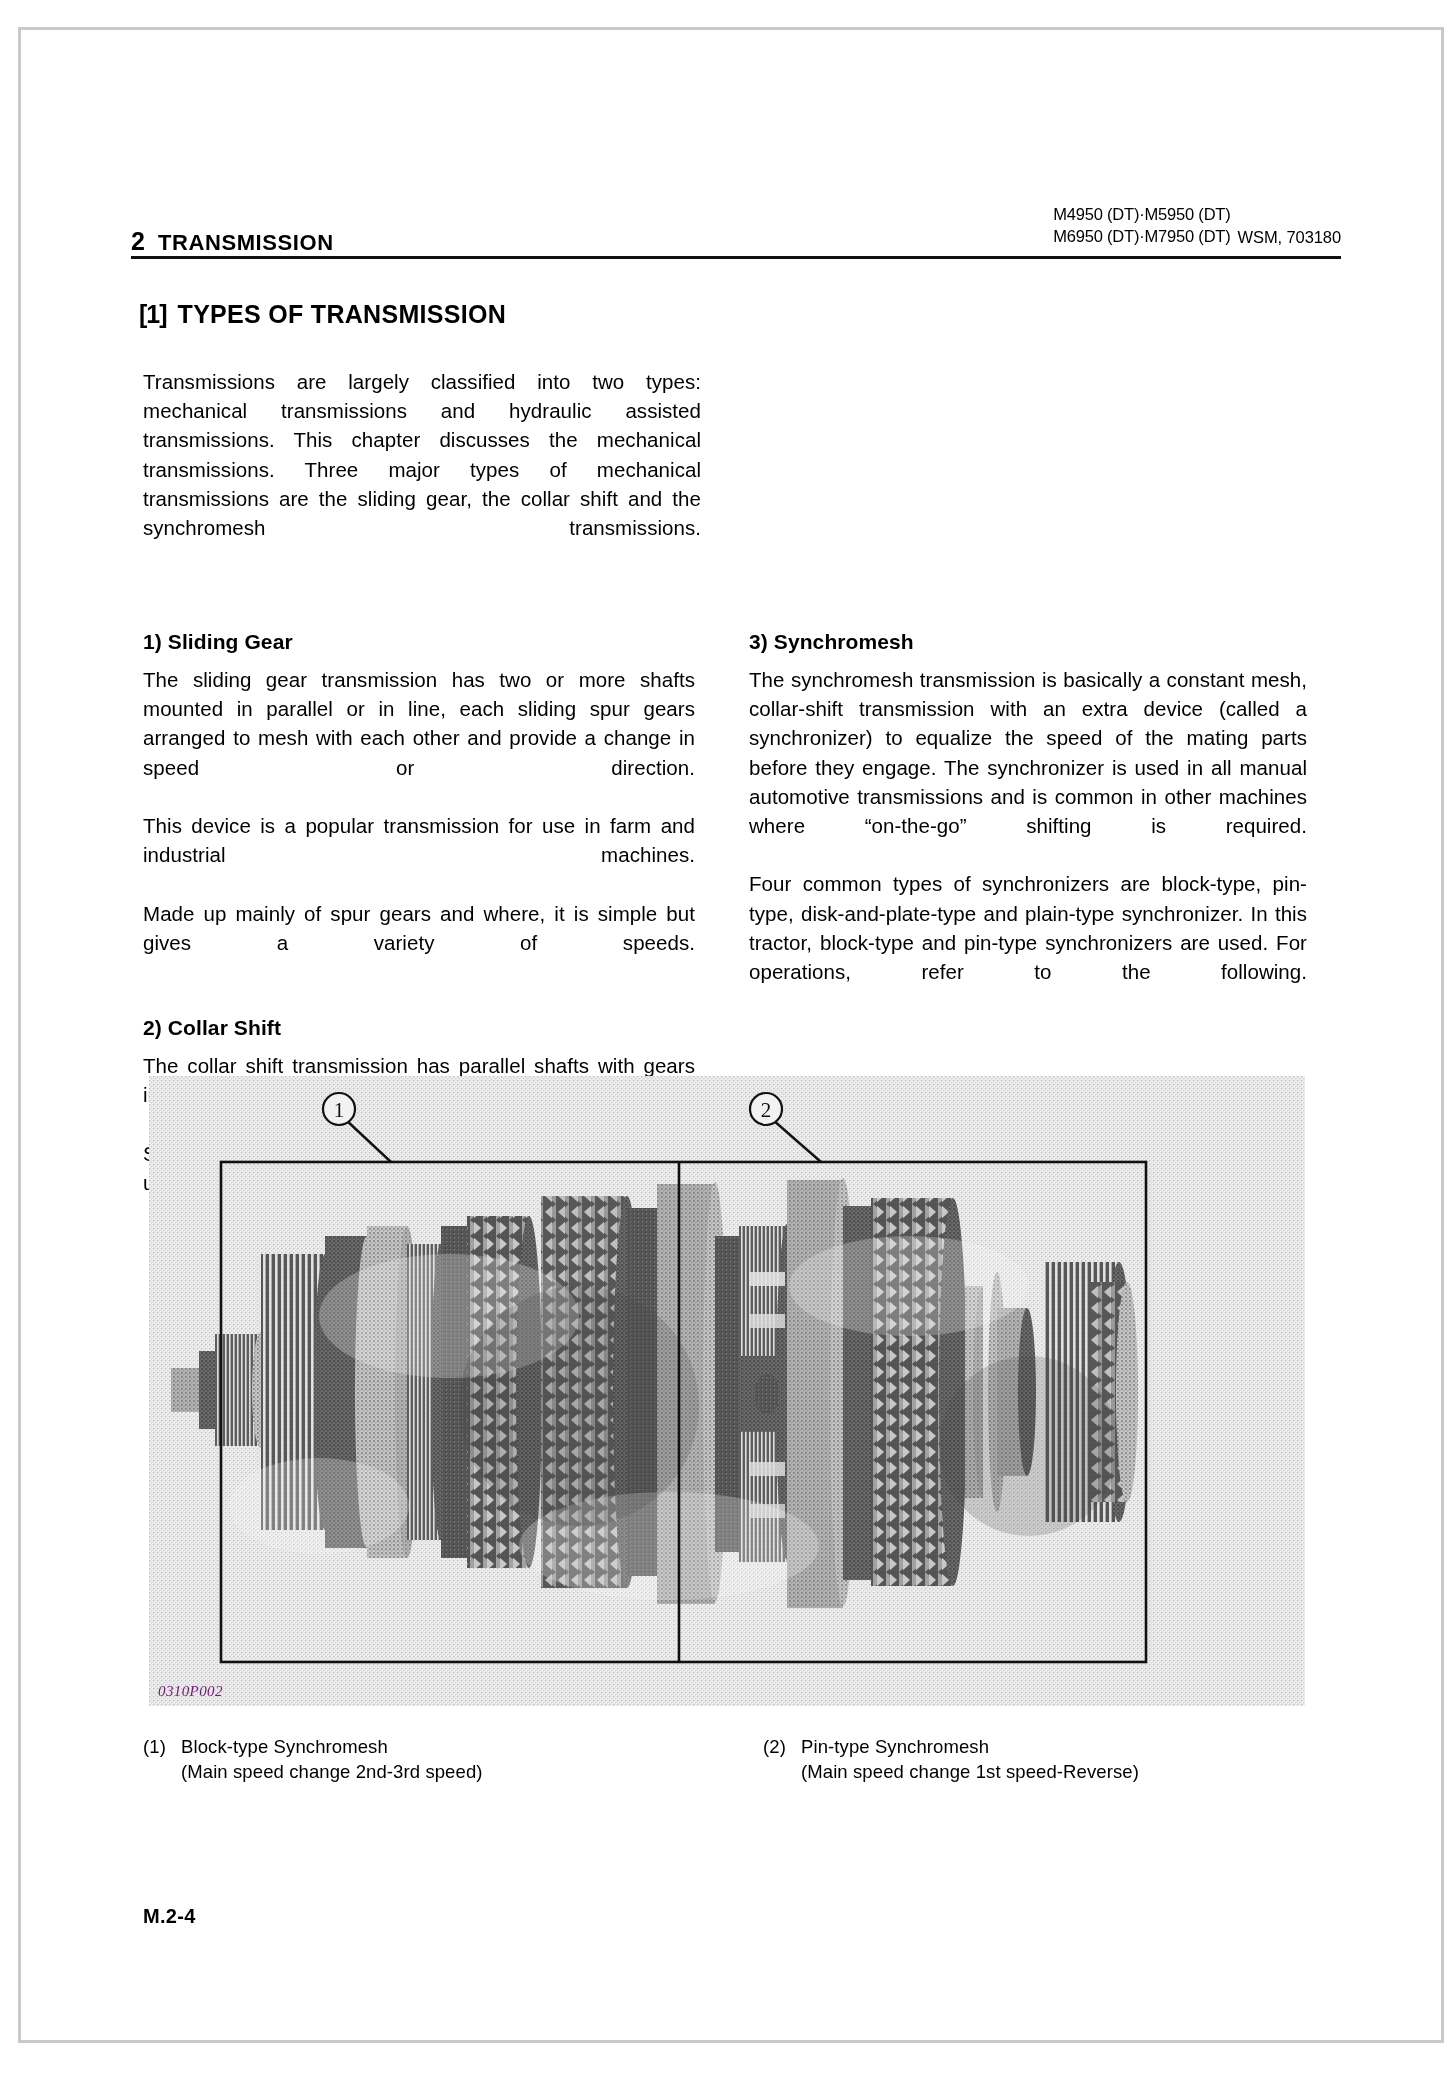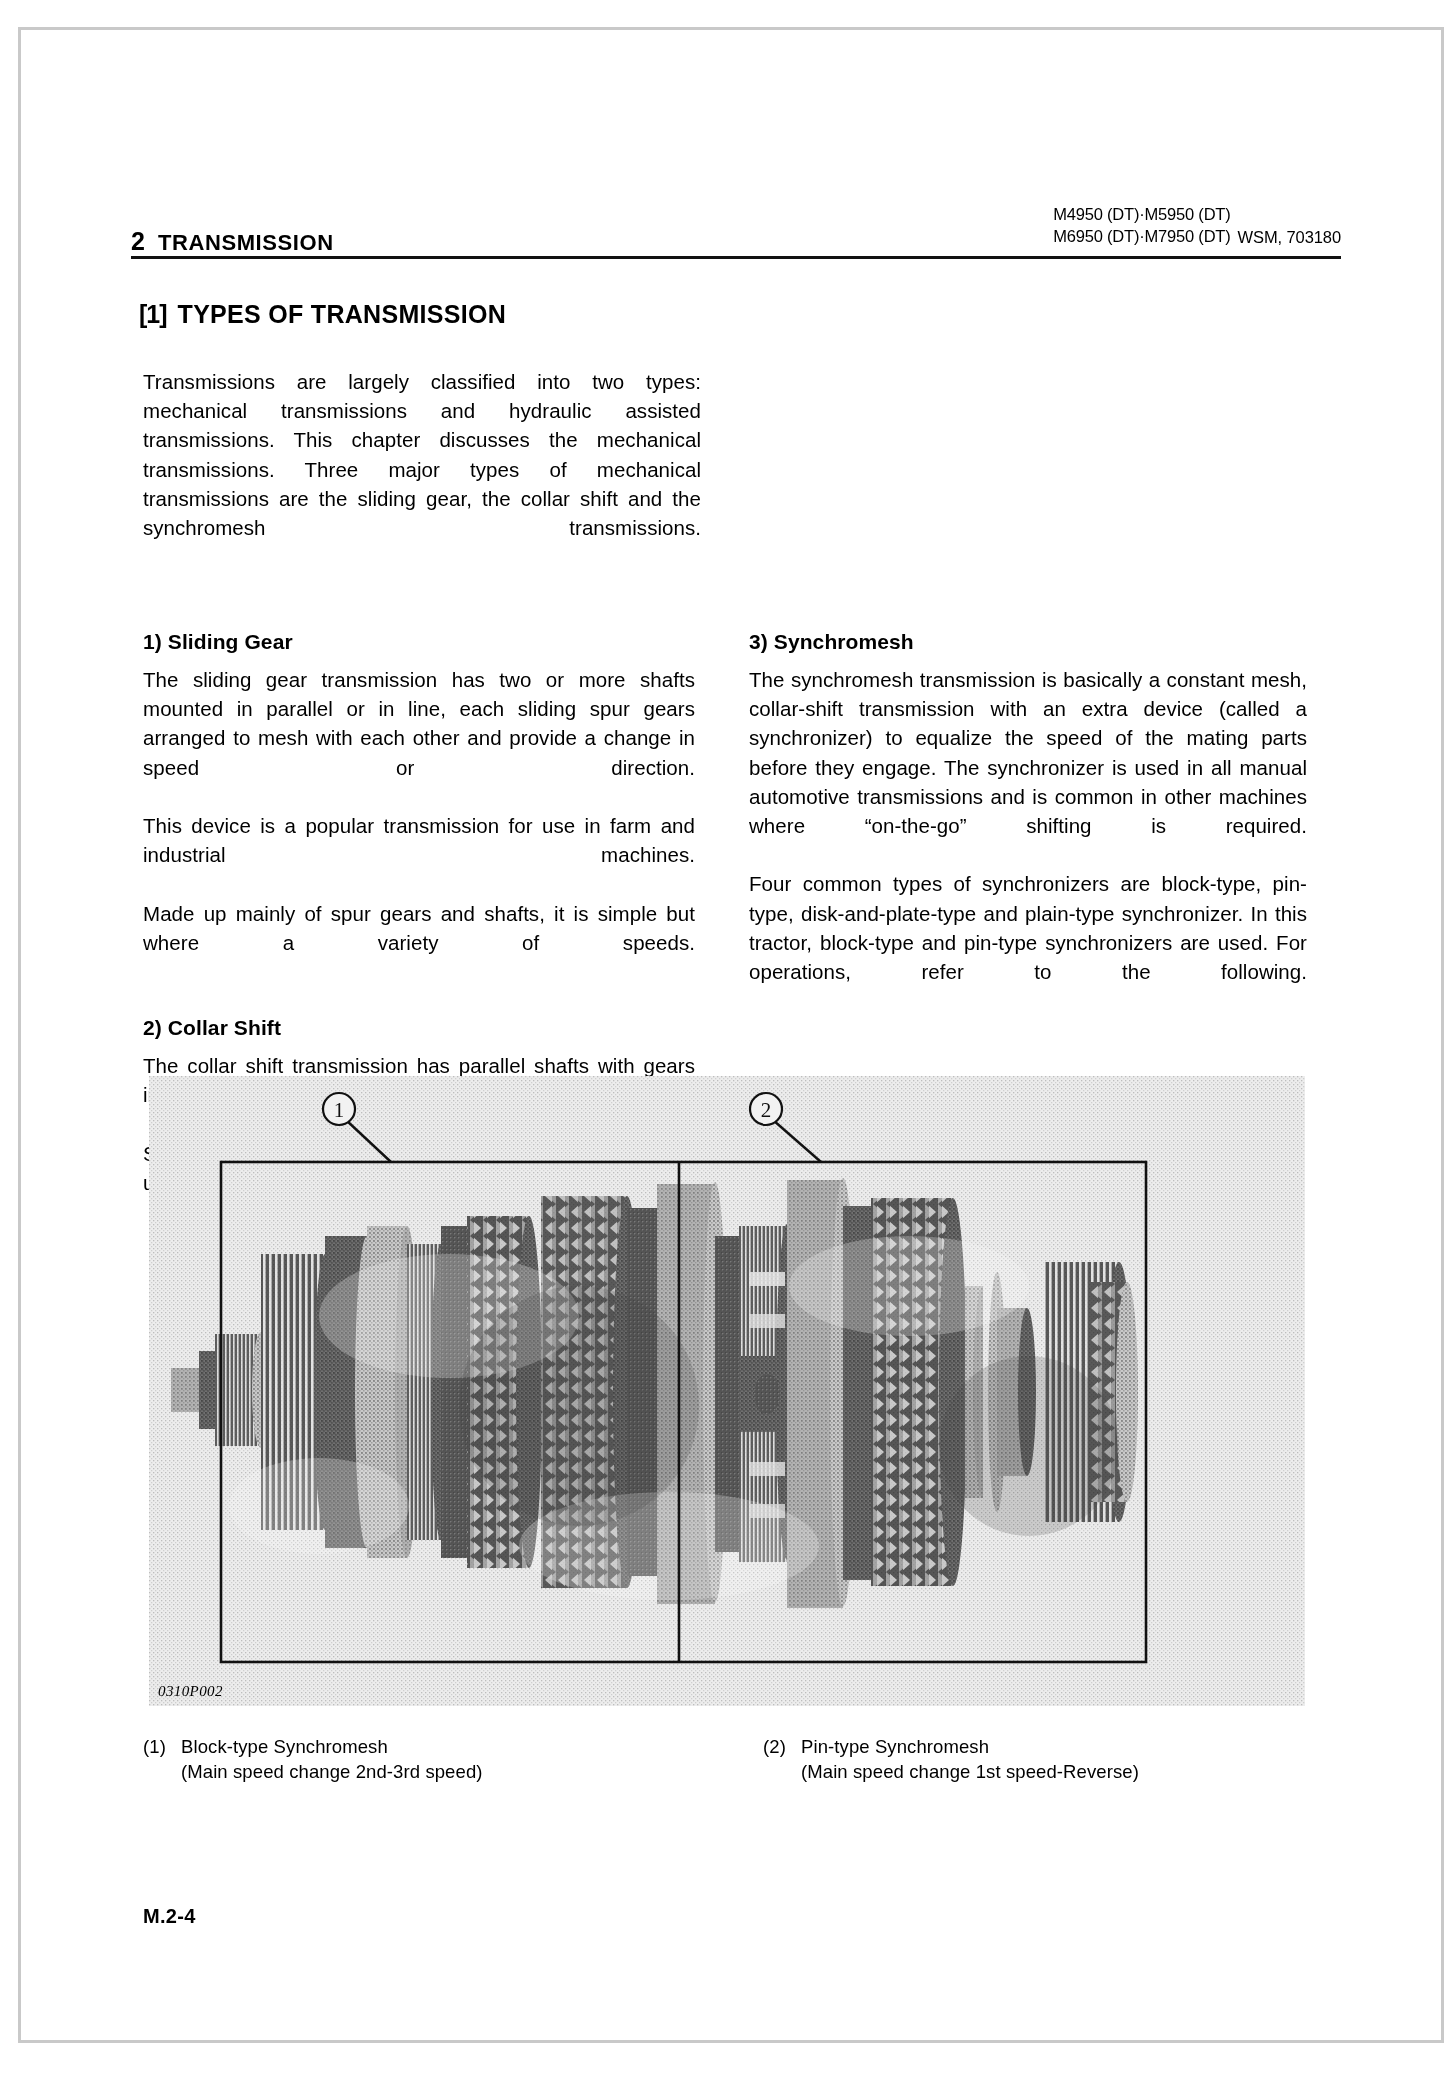--- a/index.html
+++ b/index.html
@@ -174,21 +174,21 @@
   #photo-canvas svg {
     display: block;
   }
   #photo-id {
     position: absolute;
     left: 9px;
     bottom: 6px;
     font-family: "Liberation Serif", serif;
     font-style: italic;
     font-size: 15px;
-    color: #000000;
+    color: #701a75;
     letter-spacing: 0.4px;
   }
 
   
   #caption-row {
     position: absolute;
     left: 122px;
     top: 1704px;
     width: 1180px;
     height: 70px;
@@ -251,21 +251,21 @@
 
   <div id="intro-block">
     <p class="body-p">Transmissions are largely classified into two types: mechanical transmissions and hydraulic assisted transmissions. This chapter discusses the mechanical transmissions. Three major types of mechanical transmissions are the sliding gear, the collar shift and the synchromesh transmissions.</p>
   </div>
 
   <div id="col-left">
     <h3 class="sub-head">1) Sliding Gear</h3>
     <div class="para-group">
       <p class="body-p">The sliding gear transmission has two or more shafts mounted in parallel or in line, each sliding spur gears arranged to mesh with each other and provide a change in speed or direction.</p>
       <p class="body-p">This device is a popular transmission for use in farm and industrial machines.</p>
-      <p class="body-p">Made up mainly of spur gears and shafts, it is simple but where a variety of speeds.</p>
+      <p class="body-p">Made up mainly of spur gears and where, it is simple but gives a variety of speeds.</p>
     </div>
     <h3 class="sub-head spaced">2) Collar Shift</h3>
     <div class="para-group">
       <p class="body-p">The collar shift transmission has parallel shafts with gears in constant mesh.</p>
       <p class="body-p">Shifting is done by locking free-running gears to their shafts using sliding collars.</p>
     </div>
   </div>
 
   <div id="col-right">
     <h3 class="sub-head">3) Synchromesh</h3>

